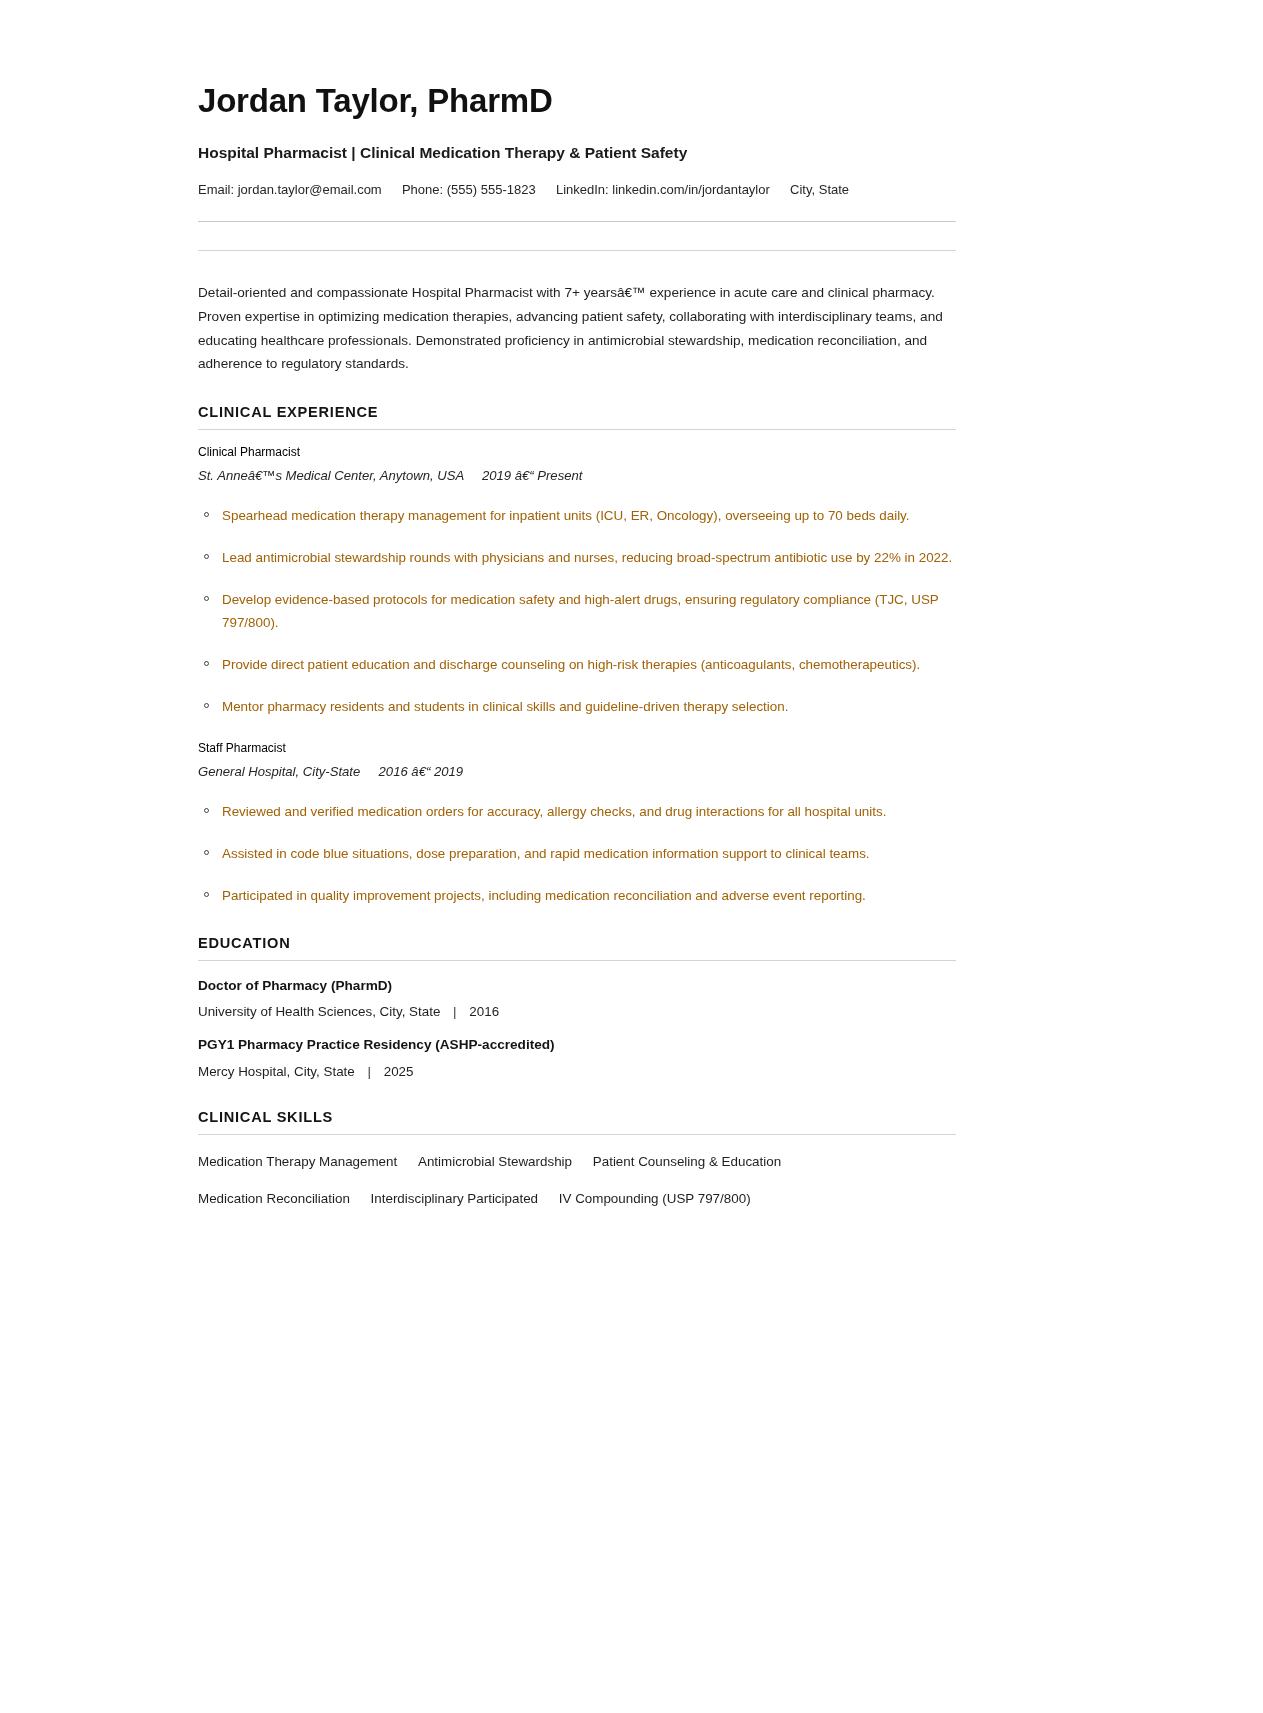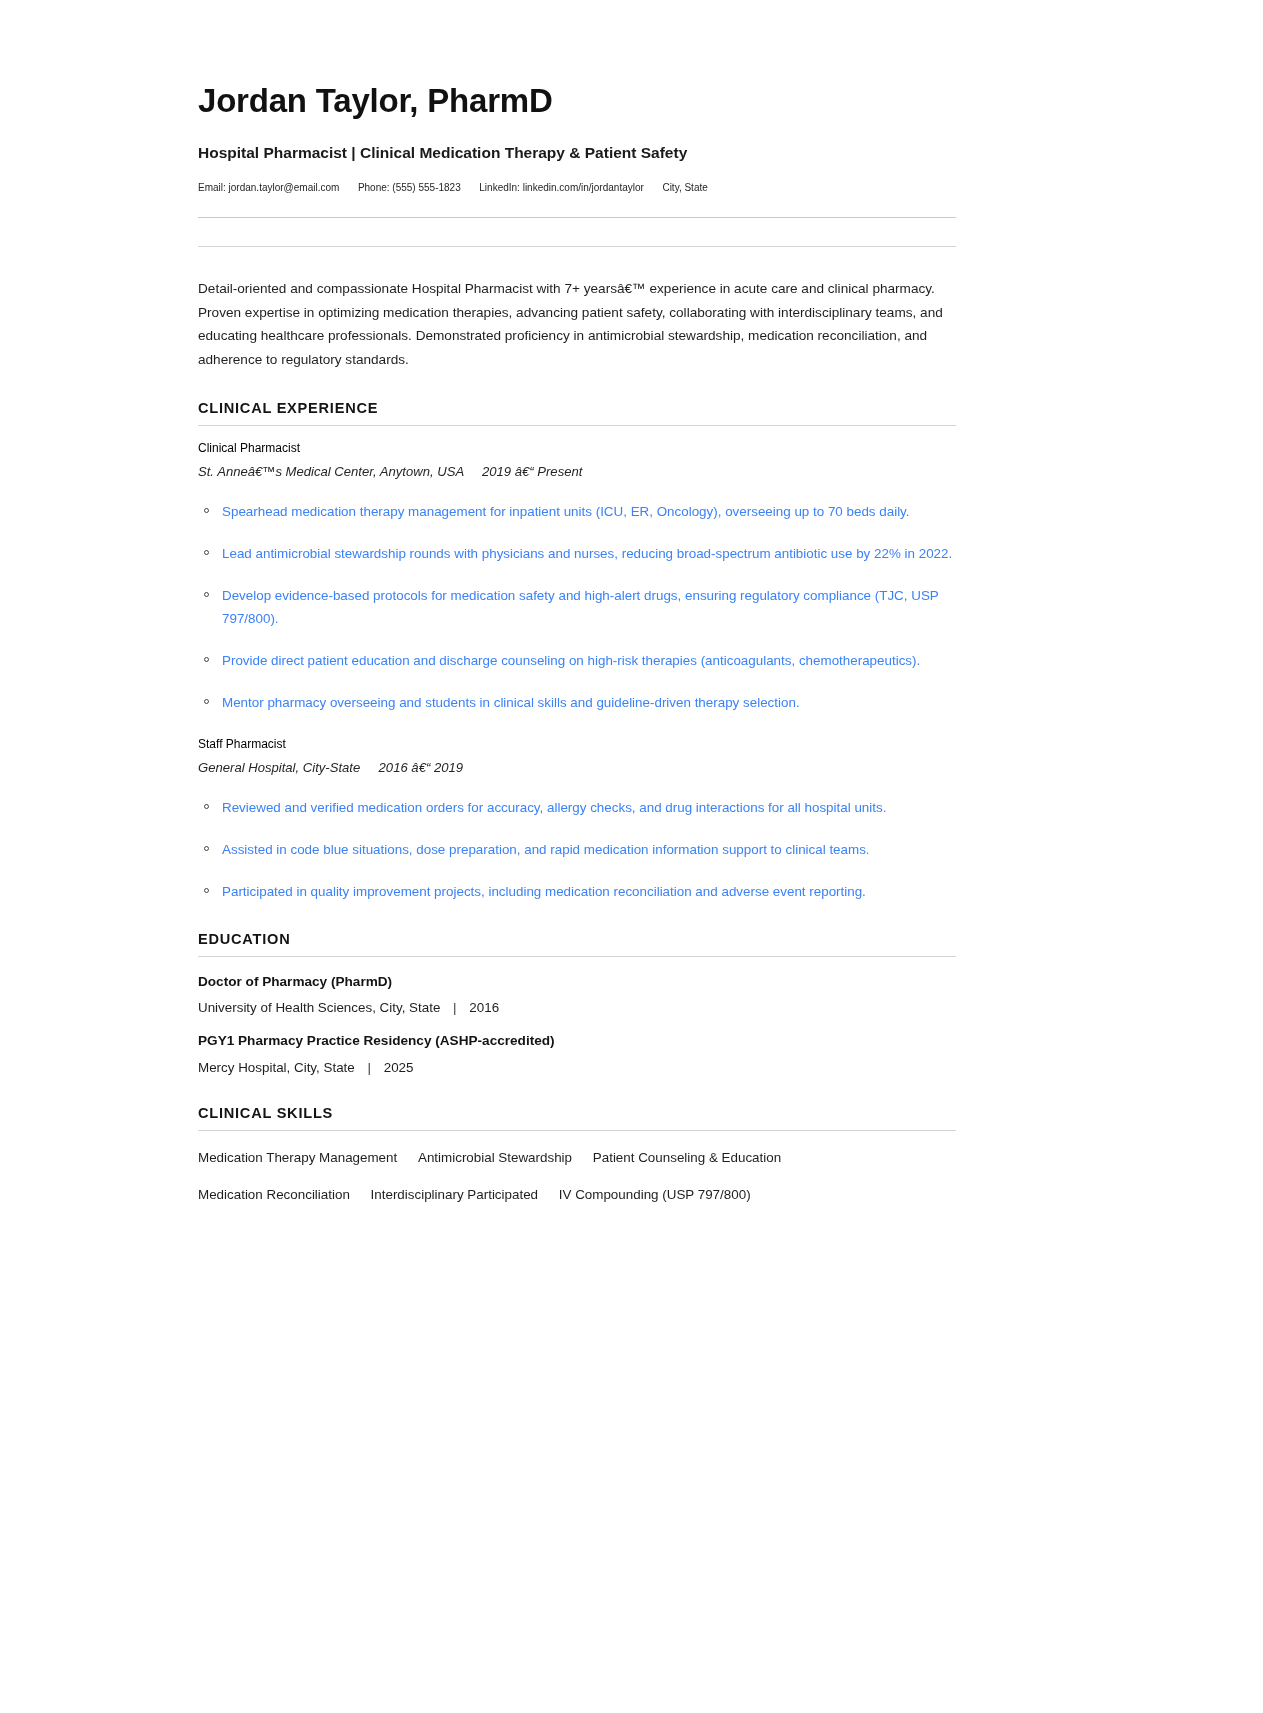--- a/index.html
+++ b/index.html
@@ -40,21 +40,21 @@
     line-height: 1.15;
   }
   .headline {
     font-size: 15.5px;
     font-weight: bold;
     color: #1a1a1a;
     margin-top: 23px;
     line-height: 1.3;
   }
   .contact {
-    font-size: 10px;
+    font-size: 13px;
     color: #262626;
     margin-top: 18px;
     line-height: 1.4;
   }
   .contact .sep {
     display: inline-block;
     width: 13px;
   }
   .header-rule {
     border-top: 1px solid #c9c9c9;
@@ -112,21 +112,21 @@
   ul.bullets {
     list-style: none;
     margin: 7px 0 0 0;
     padding: 0;
   }
   ul.bullets li {
     position: relative;
     padding-left: 24px;
     font-size: 13.4px;
     line-height: 1.72;
-    color: #3b82f6;
+    color: #a16207;
     margin-top: 19px;
   }
   ul.bullets li::before {
     content: "";
     position: absolute;
     left: 6px;
     top: 8px;
     width: 5px;
     height: 5px;
     border: 1px solid #444444;
@@ -205,21 +205,21 @@
         <div class="job-meta">
           <span>St. Anneâ€™s Medical Center, Anytown, USA</span>
           <span class="gap"></span>
           <span>2019 â€“ Present</span>
         </div>
         <ul class="bullets">
           <li>Spearhead medication therapy management for inpatient units (ICU, ER, Oncology), overseeing up to 70 beds daily.</li>
           <li>Lead antimicrobial stewardship rounds with physicians and nurses, reducing broad-spectrum antibiotic use by 22% in 2022.</li>
           <li>Develop evidence-based protocols for medication safety and high-alert drugs, ensuring regulatory compliance (TJC, USP 797/800).</li>
           <li>Provide direct patient education and discharge counseling on high-risk therapies (anticoagulants, chemotherapeutics).</li>
-          <li>Mentor pharmacy overseeing and students in clinical skills and guideline-driven therapy selection.</li>
+          <li>Mentor pharmacy residents and students in clinical skills and guideline-driven therapy selection.</li>
         </ul>
       </div>
 
       <div class="job">
         <div class="job-title">Staff Pharmacist</div>
         <div class="job-meta">
           <span>General Hospital, City-State</span>
           <span class="gap"></span>
           <span>2016 â€“ 2019</span>
         </div>

